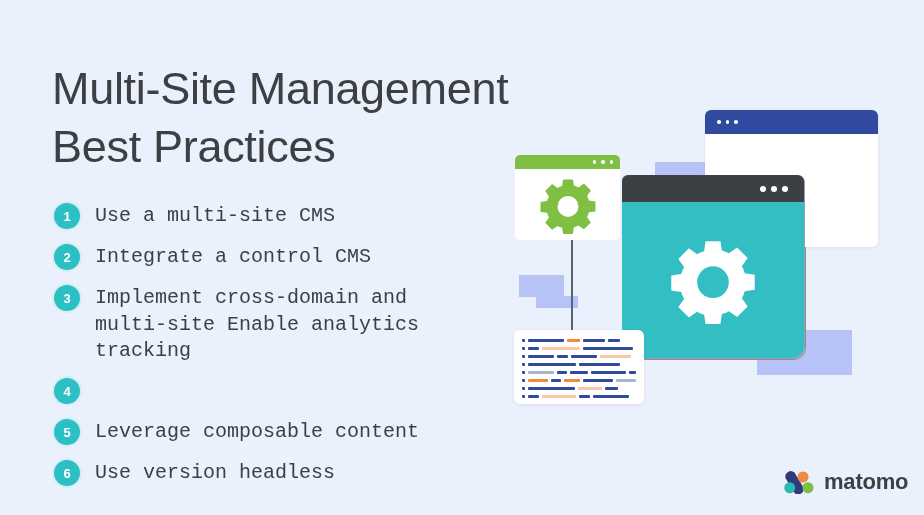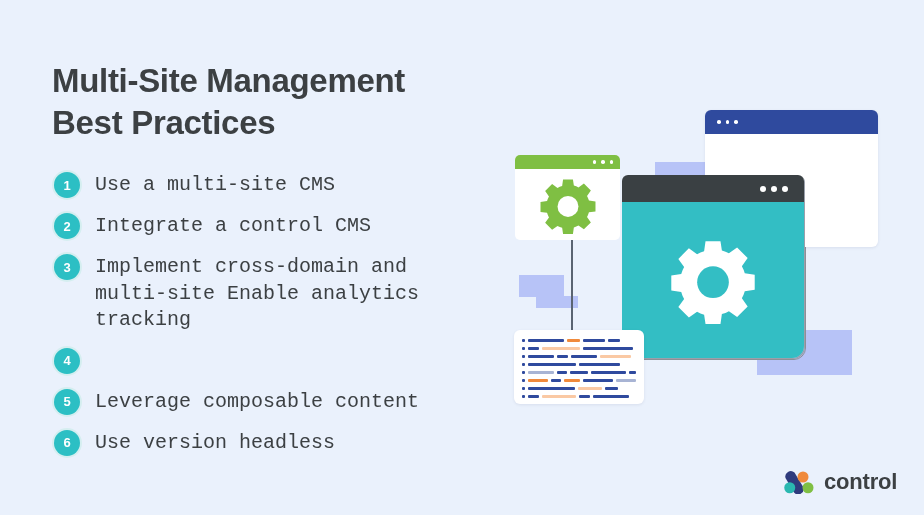--- a/index.html
+++ b/index.html
@@ -22,22 +22,22 @@
   }
 
   
   .content {
     position: absolute;
     left: 52px;
     top: 60px;
     width: 470px;
   }
   .title {
-    font-size: 33px;
-    font-weight: bold;
+    font-size: 45px;
+    font-weight: normal;
     line-height: 1.28;
     color: #3c4043;
     letter-spacing: -0.3px;
     margin: 0 0 26px 0;
     white-space: pre-line;
   }
   .list {
     list-style: none;
     margin: 0;
     padding: 0;
@@ -432,16 +432,16 @@
 
   </div>
 
   <div class="logo">
     <svg class="logo-mark" viewBox="0 0 66 46">
       <path fill="#2f3b7d" d="M23 4 L41 34 A11 11 0 0 1 22 44 L5 15 A11 11 0 0 1 23 4 Z"></path>
       <circle cx="13.5" cy="34.5" r="11" fill="#2ab8b0"></circle>
       <circle cx="50" cy="34.5" r="11" fill="#7fbf43"></circle>
       <circle cx="40" cy="13" r="11" fill="#f08a3c"></circle>
     </svg>
-    <span class="logo-text">control</span>
+    <span class="logo-text">matomo</span>
   </div>
 
 </div>
 
 </body></html>

